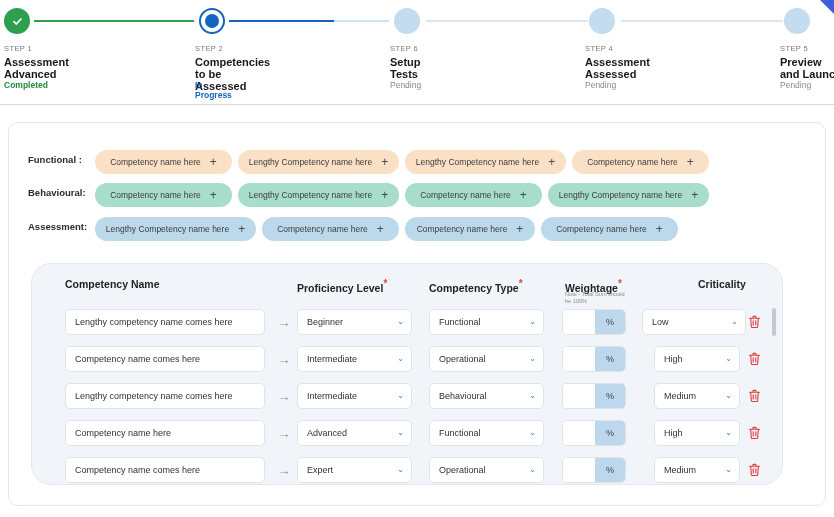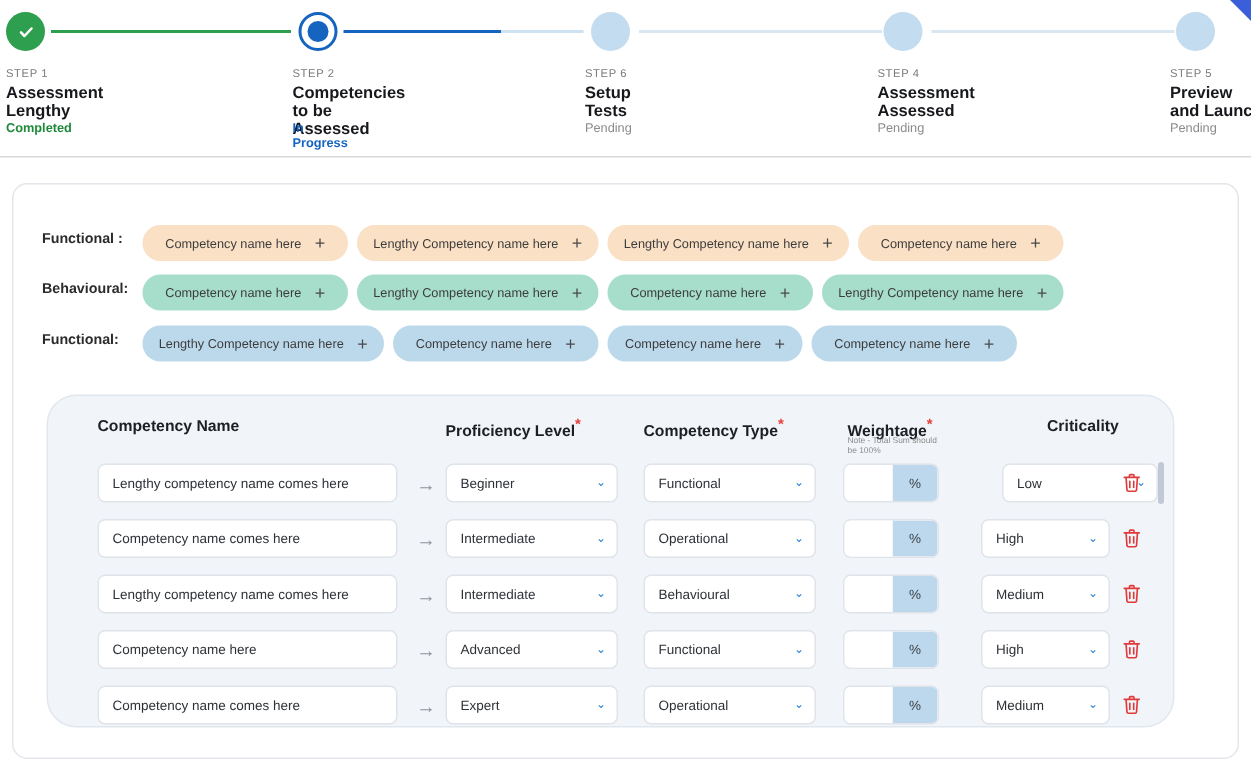--- a/index.html
+++ b/index.html
@@ -166,21 +166,21 @@
     <div class="step-line line-grey" style="left:426px; width:162px;"></div>
     <div class="step-line line-grey" style="left:621px; width:162px;"></div>
 
     <div class="step">
       <div class="step-circle circle-done" style="left:4px;">
         <svg width="13" height="13" viewBox="0 0 13 13" aria-hidden="true">
           <path d="M3 6.6 L5.3 9 L10 4" fill="none" stroke="#ffffff" stroke-width="1.7" stroke-linecap="round" stroke-linejoin="round"></path>
         </svg>
       </div>
       <div class="step-num" style="left:4px;">STEP 1</div>
-      <div class="step-title" style="left:4px;">Assessment Lengthy</div>
+      <div class="step-title" style="left:4px;">Assessment Advanced</div>
       <div class="step-status status-completed" style="left:4px; top:80px;">Completed</div>
     </div>
 
     <div class="step">
       <div class="step-circle circle-active" style="left:199px;">
         <span class="inner"></span>
       </div>
       <div class="step-num" style="left:195px;">STEP 2</div>
       <div class="step-title" style="left:195px;">Competencies to be Assessed</div>
       <div class="step-status status-progress" style="left:195px; top:80px;">In Progress</div>
@@ -248,21 +248,21 @@
           <span>Competency name here</span>
           <span class="plus">+</span>
         </div>
         <div class="chip chip-beha" style="left:539px; width:161px;">
           <span>Lengthy Competency name here</span>
           <span class="plus">+</span>
         </div>
       </div>
 
       <div class="chip-row" style="top:94px;">
-        <div class="chip-label">Functional:</div>
+        <div class="chip-label">Assessment:</div>
         <div class="chip chip-oper" style="left:86px; width:161px;">
           <span>Lengthy Competency name here</span>
           <span class="plus">+</span>
         </div>
         <div class="chip chip-oper" style="left:253px; width:137px;">
           <span>Competency name here</span>
           <span class="plus">+</span>
         </div>
         <div class="chip chip-oper" style="left:396px; width:130px;">
           <span>Competency name here</span>
@@ -304,21 +304,21 @@
           <span class="chev">⌄</span>
         </div>
         <div class="fld sel" style="left:397px; width:115px;">
           <span>Functional</span>
           <span class="chev">⌄</span>
         </div>
         <div class="wt" style="left:530px;">
           <div class="wt-input fld" style="position:relative; left:0; border:none; border-radius:0; width:auto;"></div>
           <div class="wt-suffix">%</div>
         </div>
-        <div class="fld sel" style="left:636px; width:104px;">
+        <div class="fld sel" style="left:610px; width:104px;">
           <span>Low</span>
           <span class="chev">⌄</span>
         </div>
         <div class="del" style="left:713px;">
           <svg width="13" height="14" viewBox="0 0 13 14" aria-hidden="true">
             <path d="M1.5 3.2h10M5 3.2V2a.6.6 0 0 1 .6-.6h1.8a.6.6 0 0 1 .6.6v1.2M2.7 3.2l.6 8.4a1 1 0 0 0 1 .9h4.4a1 1 0 0 0 1-.9l.6-8.4M5.2 5.8v4.2M7.8 5.8v4.2" fill="none" stroke="#e03a3a" stroke-width="1.1" stroke-linecap="round" stroke-linejoin="round"></path>
           </svg>
         </div>
       </div>
 

